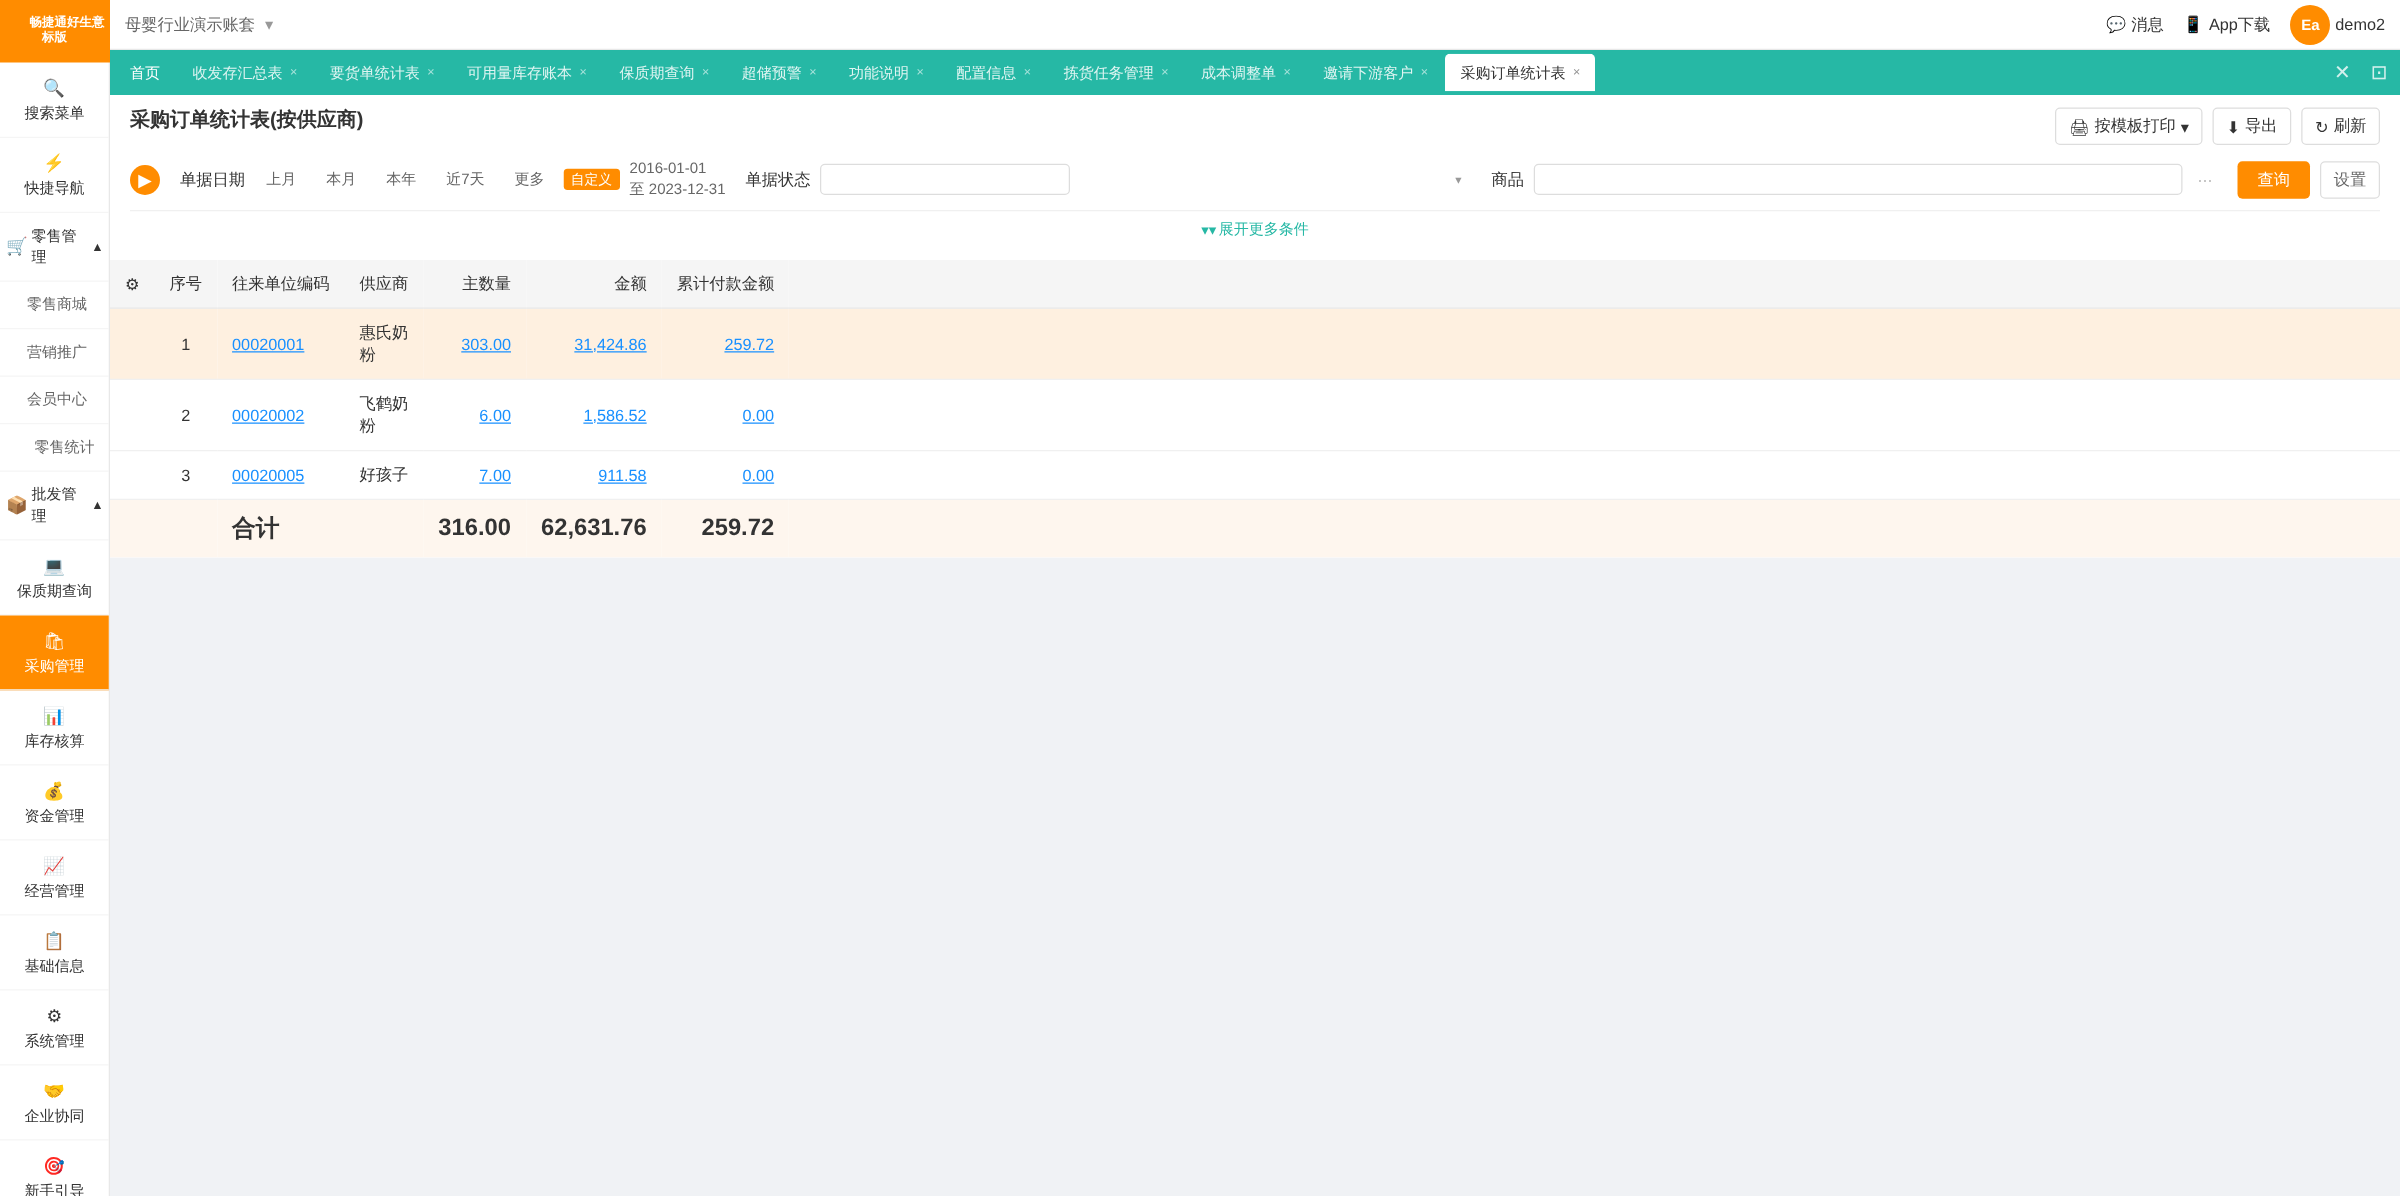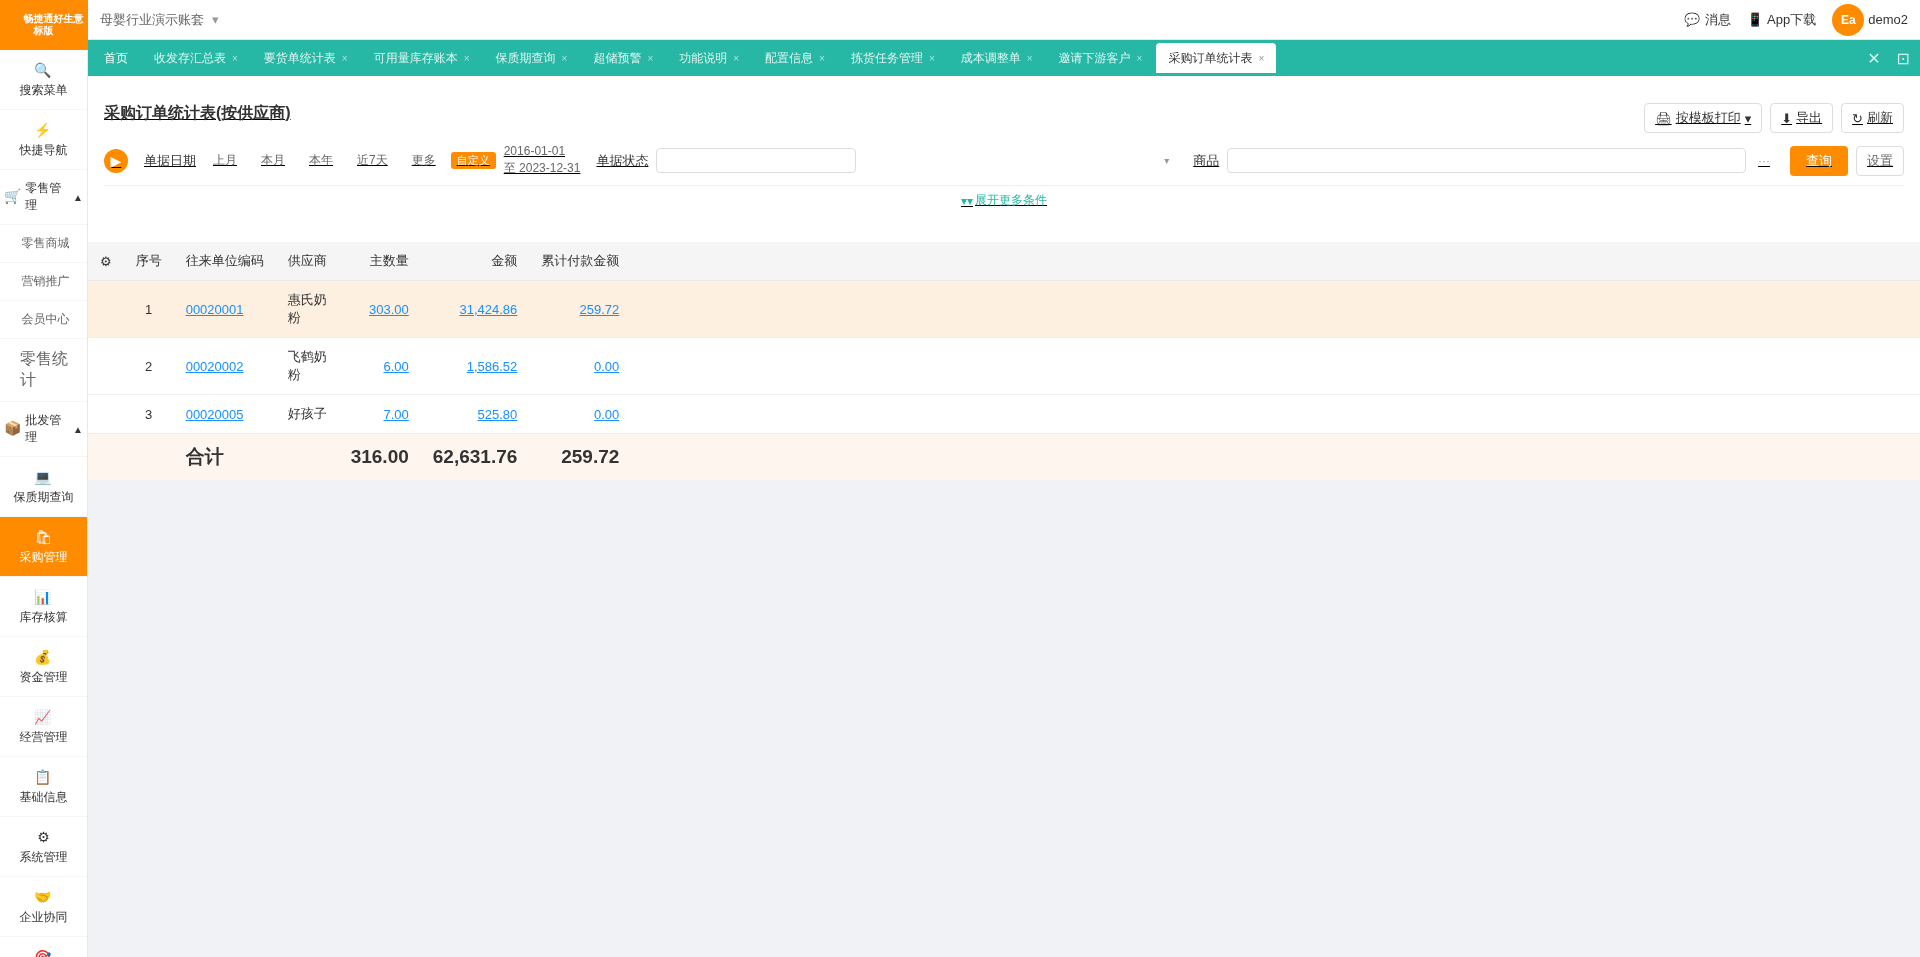--- a/index.html
+++ b/index.html
@@ -51,21 +51,21 @@
     .btn-export { display: flex; align-items: center; gap: 4px; padding: 5px 10px; border: 1px solid #ddd; border-radius: 4px; font-size: 13px; cursor: pointer; background: white; color: #333; }
     .btn-refresh { display: flex; align-items: center; gap: 4px; padding: 5px 10px; border: 1px solid #ddd; border-radius: 4px; font-size: 13px; cursor: pointer; background: white; color: #333; }
     .btn-query { background: #ff8c00; color: white; border: none; border-radius: 4px; padding: 5px 16px; font-size: 13px; cursor: pointer; }
     .btn-settings { background: white; color: #666; border: 1px solid #ddd; border-radius: 4px; padding: 5px 10px; font-size: 13px; cursor: pointer; }
 
     
     .page-header-row { display: flex; align-items: flex-start; justify-content: space-between; margin-bottom: 10px; }
     .header-actions { display: flex; gap: 8px; align-items: center; }
 
     
-    .filter-section { background: #fff; padding: 27px 16px; flex-shrink: 0; text-decoration: underline; }
+    .filter-section { background: #fff; padding: 10px 16px; flex-shrink: 0; }
     .filter-section-inner { display: flex; align-items: center; flex-wrap: wrap; gap: 16px; }
     .filter-item { display: flex; align-items: center; gap: 8px; }
     .expand-more-row { display: flex; justify-content: center; padding: 6px 0; border-top: 1px solid #f0f0f0; }
 
     
     .toggle-arrow { width: 24px; height: 24px; background: #ff8c00; color: white; border-radius: 50%; display: flex; align-items: center; justify-content: center; cursor: pointer; font-size: 14px; flex-shrink: 0; }
 
     
     .table-wrap { flex: 1; overflow: auto; padding: 0; background: #fff; }
     .data-table { width: 100%; border-collapse: collapse; }
@@ -130,21 +130,21 @@
       </div>
       <div class="sidebar-nav-item" style="padding-left: 8px; font-size: 12px; color: rgb(102, 102, 102);">
         <span>零售商城</span>
       </div>
       <div class="sidebar-nav-item" style="padding-left: 8px; font-size: 12px; color: rgb(102, 102, 102);">
         <span>营销推广</span>
       </div>
       <div class="sidebar-nav-item" style="padding-left: 8px; font-size: 12px; color: rgb(102, 102, 102);">
         <span>会员中心</span>
       </div>
-      <div class="sidebar-nav-item" style="padding-left: 20px; font-size: 16px; color: rgb(102, 102, 102);">
+      <div class="sidebar-nav-item" style="padding-left: 20px; font-size: 12px; color: rgb(102, 102, 102);">
         <span>零售统计</span>
       </div>
       <div class="sidebar-nav-item has-arrow">
         <span class="nav-icon">📦</span>
         <span>批发管理</span>
         <span class="arrow-icon">▲</span>
       </div>
       <div class="sidebar-nav-item">
         <span class="nav-icon">💻</span>
         <span>保质期查询</span>
@@ -372,21 +372,21 @@
     <td class="right"><span class="link-text">1,586.52</span></td>
     <td class="right"><span class="link-text">0.00</span></td>
     <td></td>
   </tr>
               <tr>
     <td class="gear-cell"></td>
     <td class="center row-num">3</td>
     <td><span class="link-text">00020005</span></td>
     <td>好孩子</td>
     <td class="right"><span class="link-text">7.00</span></td>
-    <td class="right"><span class="link-text">525.80</span></td>
+    <td class="right"><span class="link-text">911.58</span></td>
     <td class="right"><span class="link-text">0.00</span></td>
     <td></td>
   </tr>
             </tbody>
           <tfoot>
             <tr>
               <td></td>
               <td></td>
               <td>合计</td>
               <td></td>

